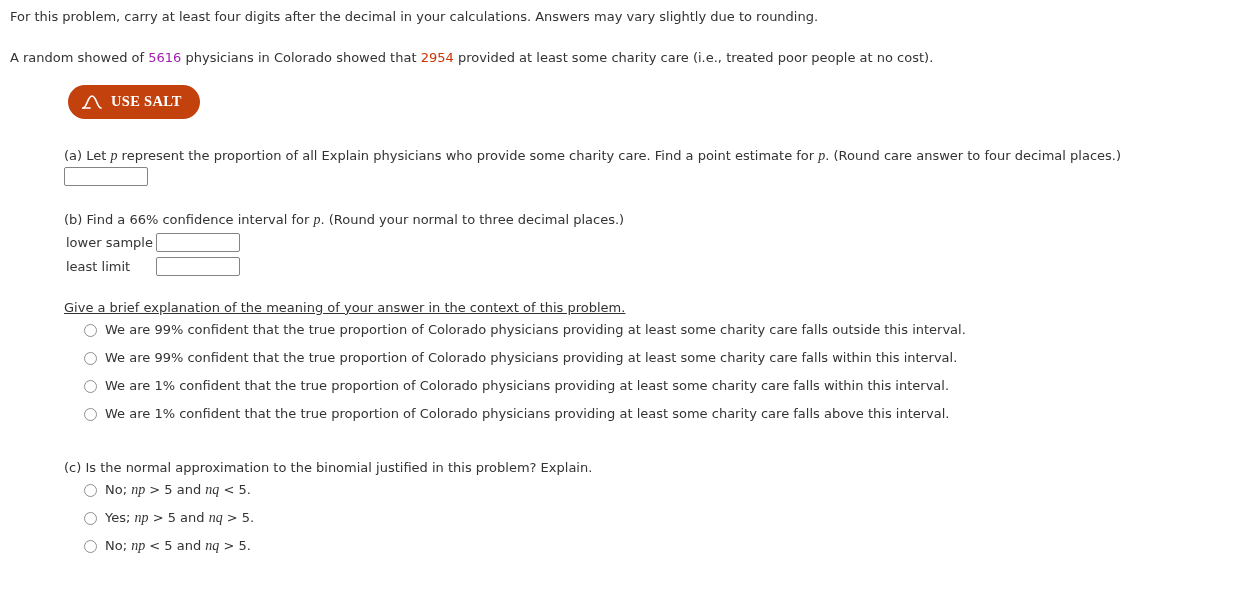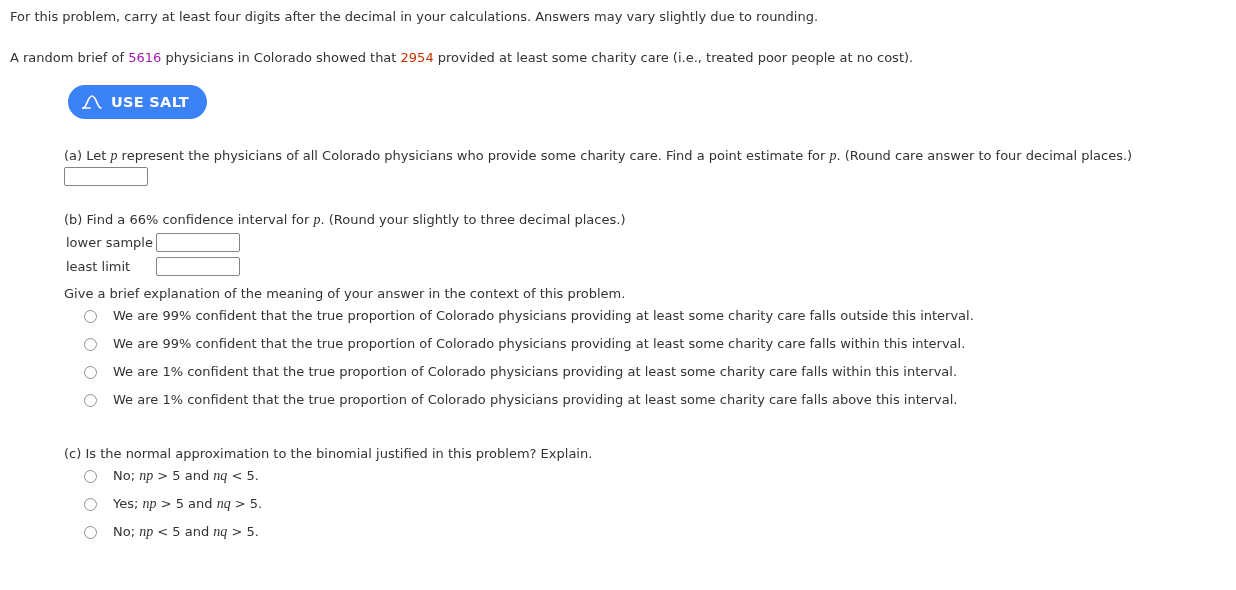--- a/index.html
+++ b/index.html
@@ -69,28 +69,28 @@
     align-items: center;
     margin-top: 4px;
   }
   .limit-row + .limit-row { margin-top: 5px; }
   .limit-label {
     display: inline-block;
     width: 92px;
     padding-left: 2px;
   }
 
-  .explain-prompt { margin-top: 10px; }
+  .explain-prompt { margin-top: 24px; text-decoration: underline; }
   .partc-prompt { margin-top: 36px; }
 
   .options { margin-top: 5px; }
   .option-row {
     display: flex;
     align-items: center;
-    gap: 16px;
+    gap: 8px;
     margin: 0 0 9px 20px;
     min-height: 19px;
     cursor: pointer;
   }
 
   input[type="radio"].radio {
     appearance: none;
     -webkit-appearance: none;
     width: 13px;
     height: 13px;
@@ -107,38 +107,38 @@
   }
   .option-label { line-height: 1.3; }
 </style>
 </head>
 <body>
 
 <div class="page">
 
   <p class="instructions">For this problem, carry at least four digits after the decimal in your calculations. Answers may vary slightly due to rounding.</p>
 
-  <p class="problem"><span>A random brief of </span><span class="red" style="color: #a21caf;">5616</span><span> physicians in Colorado showed that </span><span class="red" style="color: rgb(204, 51, 0);">2954</span><span> provided at least some charity care (i.e., treated poor people at no cost).</span></p>
+  <p class="problem"><span>A random showed of </span><span class="red" style="color: #a21caf;">5616</span><span> physicians in Colorado showed that </span><span class="red" style="color: rgb(204, 51, 0);">2954</span><span> provided at least some charity care (i.e., treated poor people at no cost).</span></p>
 
-  <button class="salt-btn" style="background: #3b82f6;">
+  <button class="salt-btn" style="background: #c2410c; font-family: Liberation Serif, serif;">
     <span class="salt-icon">
       <svg width="20" height="16" viewBox="0 0 20 16" fill="none" xmlns="http://www.w3.org/2000/svg">
         <path d="M1 14 C5 14 5.5 2 10 2 C14.5 2 15 14 19 14" stroke="#ffffff" stroke-width="1.7" fill="none" stroke-linecap="round"></path>
         <path d="M1 14 H 8" stroke="#ffffff" stroke-width="1.7" stroke-linecap="round"></path>
       </svg>
     </span>
     <span>USE SALT</span>
   </button>
 
   <div class="qbody">
 
-    <p class="part-a-prompt"><span>(a) Let </span><span class="var">p</span><span> represent the physicians of all Colorado physicians who provide some charity care. Find a point estimate for </span><span class="var">p</span><span>. (Round care answer to four decimal places.)</span></p>
+    <p class="part-a-prompt"><span>(a) Let </span><span class="var">p</span><span> represent the proportion of all Explain physicians who provide some charity care. Find a point estimate for </span><span class="var">p</span><span>. (Round care answer to four decimal places.)</span></p>
     <input type="text" class="answer-input" value="" style="">
 
-    <p class="part-b-prompt"><span>(b) Find a 66% confidence interval for </span><span class="var">p</span><span>. (Round your slightly to three decimal places.)</span></p>
+    <p class="part-b-prompt"><span>(b) Find a 66% confidence interval for </span><span class="var">p</span><span>. (Round your normal to three decimal places.)</span></p>
 
     <div class="limit-row">
       <span class="limit-label">lower sample</span>
       <input type="text" class="answer-input" style="margin-top: 0px;" value="">
     </div>
     <div class="limit-row">
       <span class="limit-label">least limit</span>
       <input type="text" class="answer-input" style="margin-top: 0px;" value="">
     </div>
 

